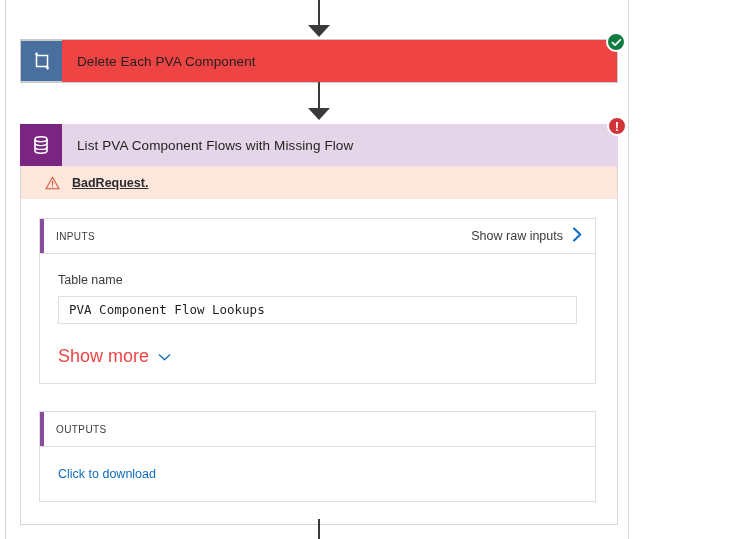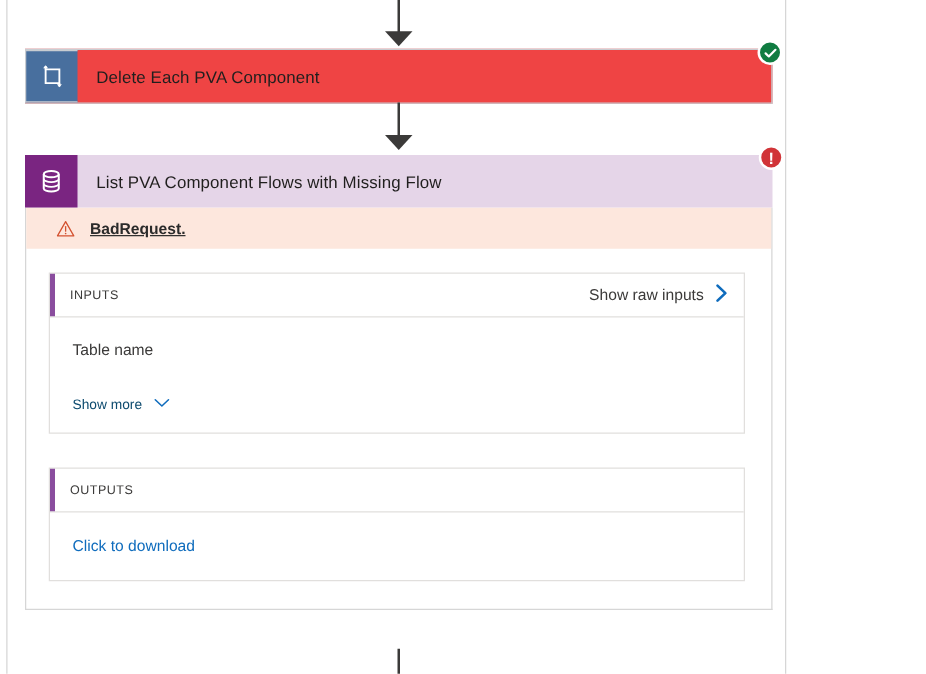--- a/index.html
+++ b/index.html
@@ -198,22 +198,22 @@
     font-family: "DejaVu Sans Mono", monospace;
     font-size: 12.5px;
     color: #201f1e;
     white-space: nowrap;
     overflow: hidden;
   }
   .show-more {
     margin-top: 22px;
     display: inline-flex;
     gap: 9px;
-    color: #0c4a6e;
-    font-size: 11px;
+    color: #ef4444;
+    font-size: 18px;
     cursor: pointer;
   }
   .download-link {
     color: #0f6cbd;
     font-size: 12.5px;
     cursor: pointer;
   }
 </style>
 </head>
 <body>
@@ -287,20 +287,21 @@
             <span>Show raw inputs</span>
             <span class="chev-right">
               <svg width="11" height="15" viewBox="0 0 11 15" aria-hidden="true">
                 <path d="M2 1.5 L8.3 7.5 L2 13.5" fill="none" stroke="#0f6cbd" stroke-width="2.1" stroke-linecap="round" stroke-linejoin="round"></path>
               </svg>
             </span>
           </span>
         </div>
         <div class="panel-content">
           <div class="field-label">Table name</div>
+          <div class="field-input">PVA Component Flow Lookups</div>
           <div class="show-more">
             <span>Show more</span>
             <span>
               <svg width="13" height="9" viewBox="0 0 14 9" aria-hidden="true">
                 <path d="M1.3 1.6 L7 7 L12.7 1.6" fill="none" stroke="#0f6cbd" stroke-width="1.35" stroke-linecap="round" stroke-linejoin="round"></path>
               </svg>
             </span>
           </div>
         </div>
       </div>

